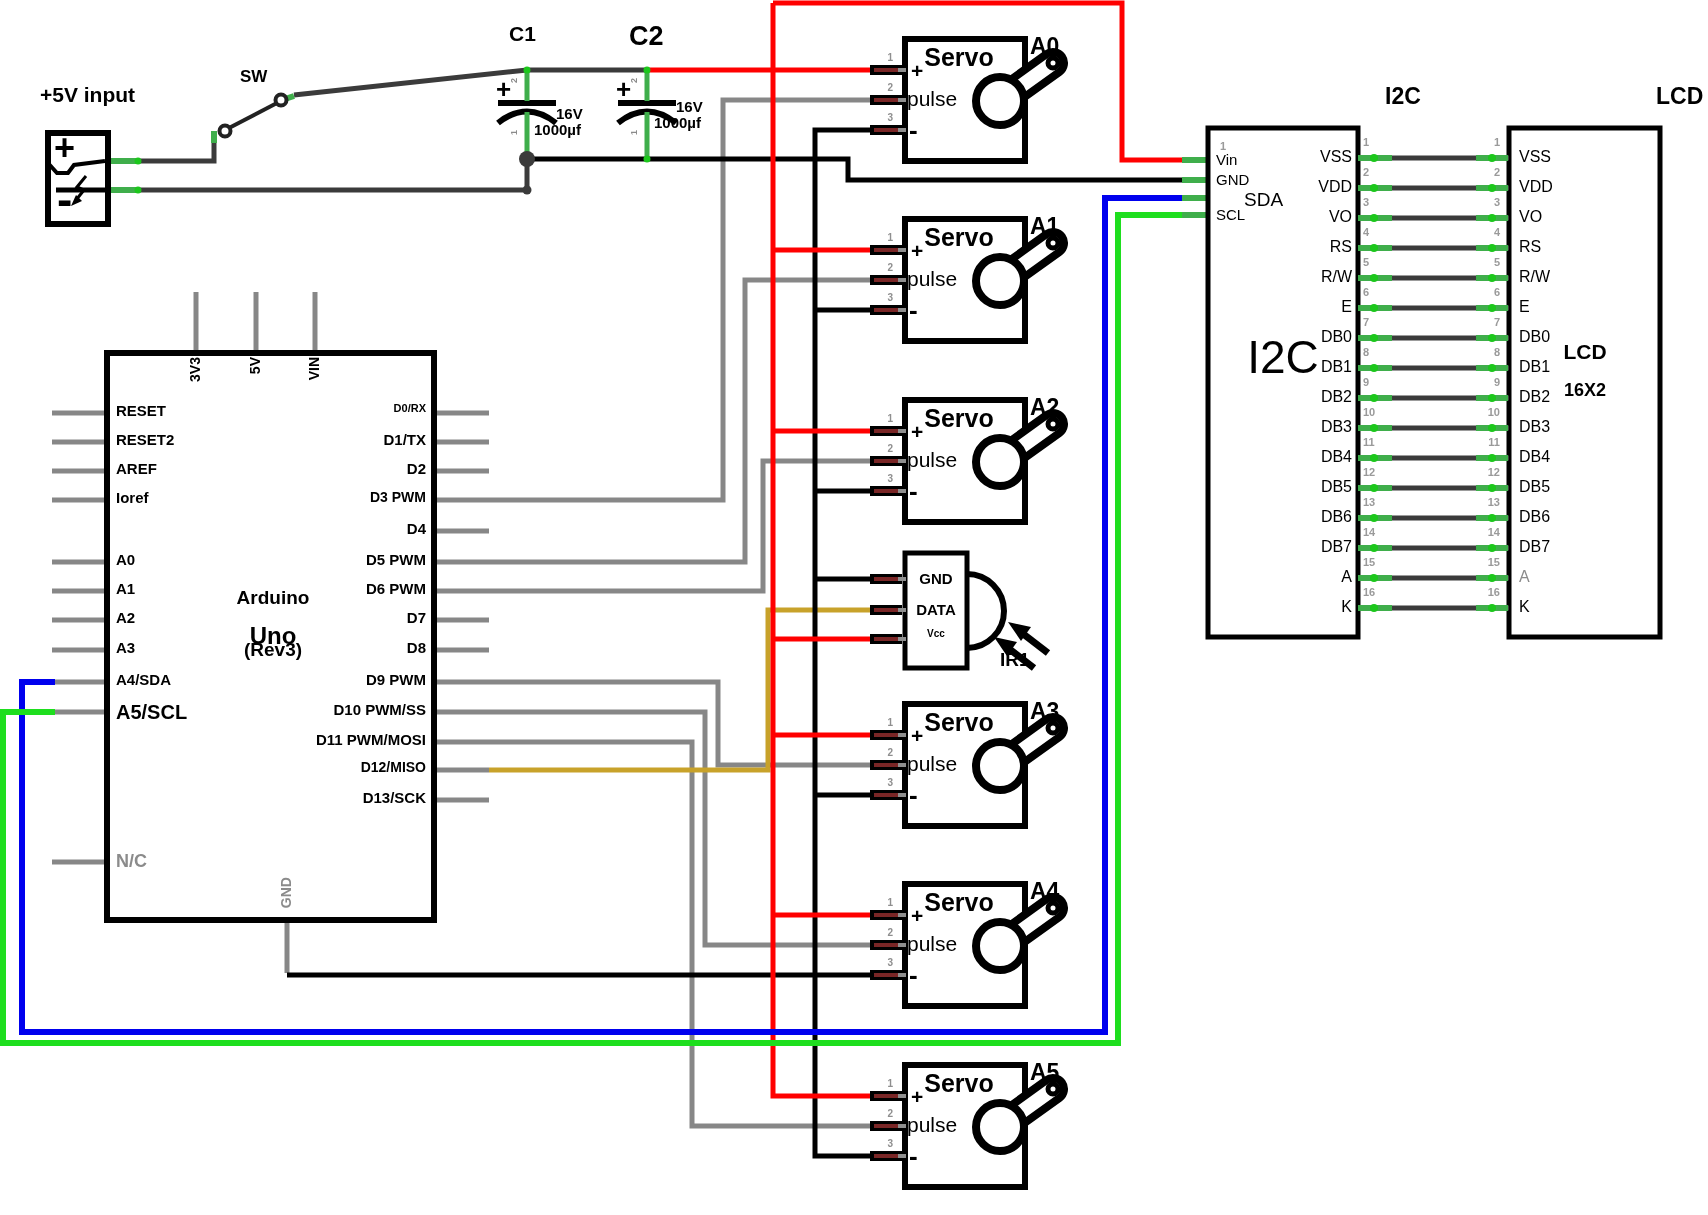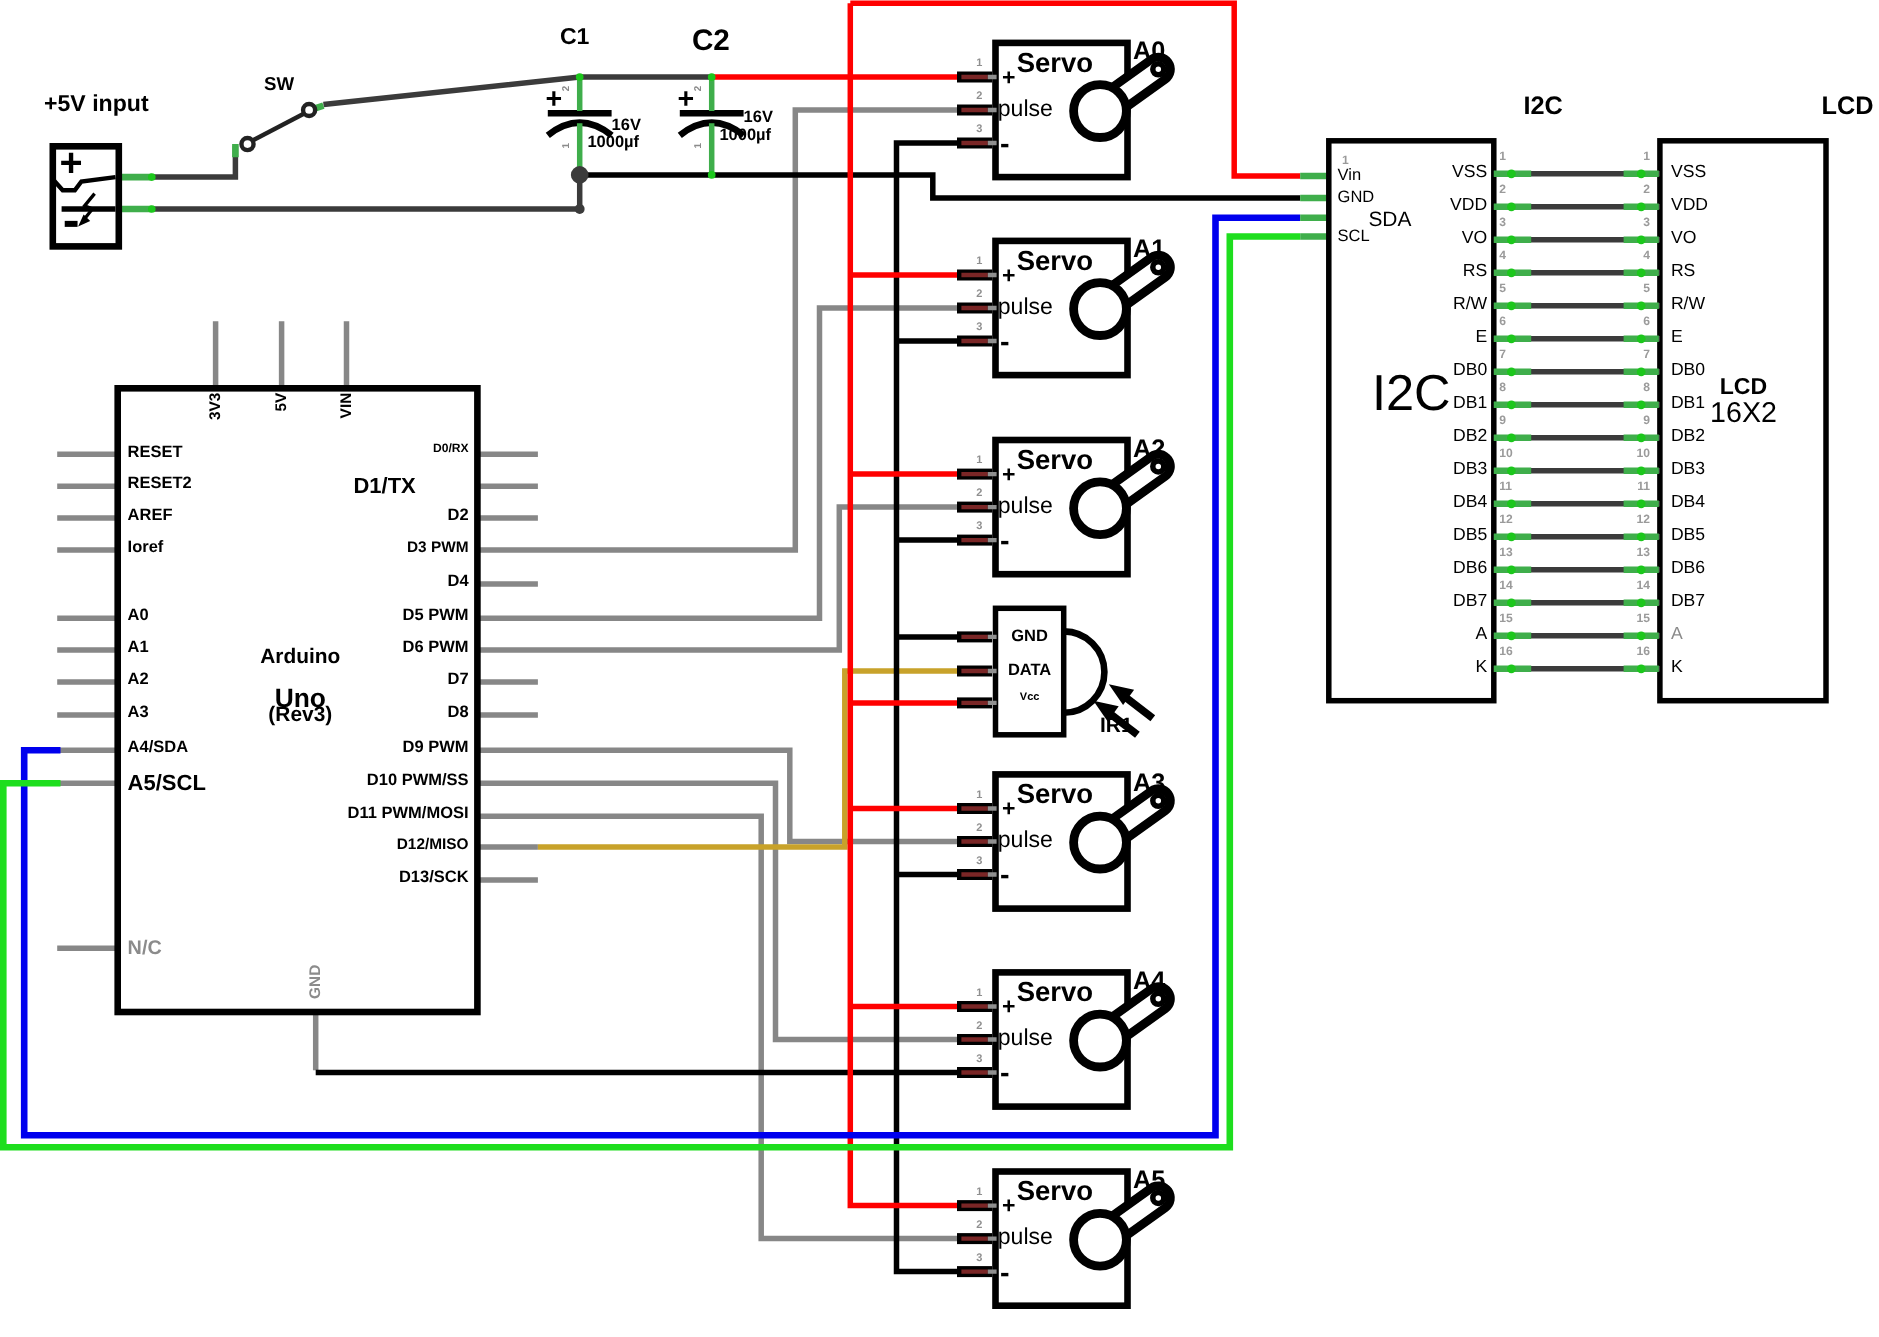--- a/index.html
+++ b/index.html
@@ -274,21 +274,21 @@
 <div class="lb" style="left:116px;top:490px;font-size:15px">Ioref</div>
 <div class="lb" style="left:116px;top:552px;font-size:15px">A0</div>
 <div class="lb" style="left:116px;top:581px;font-size:15px">A1</div>
 <div class="lb" style="left:116px;top:610px;font-size:15px">A2</div>
 <div class="lb" style="left:116px;top:640px;font-size:15px">A3</div>
 <div class="lb" style="left:116px;top:672px;font-size:15px">A4/SDA</div>
 <div class="lb" style="left:116px;top:702px;font-size:20px">A5/SCL</div>
 <div class="lb gray" style="left:116px;top:852px;font-size:18px">N/C</div>
 
 <div class="lb" style="right:1282px;top:403px;font-size:11px">D0/RX</div>
-<div class="lb" style="right:1330px;top:432px;font-size:20px">D1/TX</div>
+<div class="lb" style="right:1282px;top:432px;font-size:15px">D1/TX</div>
 <div class="lb" style="right:1282px;top:461px;font-size:15px">D2</div>
 <div class="lb" style="right:1282px;top:490px;font-size:14px">D3 PWM</div>
 <div class="lb" style="right:1282px;top:521px;font-size:15px">D4</div>
 <div class="lb" style="right:1282px;top:552px;font-size:15px">D5 PWM</div>
 <div class="lb" style="right:1282px;top:581px;font-size:15px">D6 PWM</div>
 <div class="lb" style="right:1282px;top:610px;font-size:15px">D7</div>
 <div class="lb" style="right:1282px;top:640px;font-size:15px">D8</div>
 <div class="lb" style="right:1282px;top:672px;font-size:15px">D9 PWM</div>
 <div class="lb" style="right:1282px;top:702px;font-size:15px">D10 PWM/SS</div>
 <div class="lb" style="right:1282px;top:732px;font-size:15px">D11 PWM/MOSI</div>
@@ -407,21 +407,21 @@
 <div class="lb num" style="right:208px;top:407px">10</div>
 <div class="lb num" style="right:208px;top:437px">11</div>
 <div class="lb num" style="right:208px;top:467px">12</div>
 <div class="lb num" style="right:208px;top:497px">13</div>
 <div class="lb num" style="right:208px;top:527px">14</div>
 <div class="lb num" style="right:208px;top:557px">15</div>
 <div class="lb num" style="right:208px;top:587px">16</div>
 
 <div class="lb" style="left:1656px;top:85px;font-size:23px">LCD</div>
 <div class="lb ctr" style="left:1530px;top:341px;width:110px;font-size:21px;font-weight:600">LCD</div>
-<div class="lb ctr" style="left:1530px;top:362px;width:110px;font-size:26px;font-weight:400">16X2</div>
+<div class="lb ctr" style="left:1530px;top:381px;width:110px;font-size:18px;font-weight:700">16X2</div>
 <div class="lb rt" style="left:1519px;top:149px;font-size:16px">VSS</div>
 <div class="lb rt" style="left:1519px;top:179px;font-size:16px">VDD</div>
 <div class="lb rt" style="left:1519px;top:209px;font-size:16px">VO</div>
 <div class="lb rt" style="left:1519px;top:239px;font-size:16px">RS</div>
 <div class="lb rt" style="left:1519px;top:269px;font-size:16px">R/W</div>
 <div class="lb rt" style="left:1519px;top:299px;font-size:16px">E</div>
 <div class="lb rt" style="left:1519px;top:329px;font-size:16px">DB0</div>
 <div class="lb rt" style="left:1519px;top:359px;font-size:16px">DB1</div>
 <div class="lb rt" style="left:1519px;top:389px;font-size:16px">DB2</div>
 <div class="lb rt" style="left:1519px;top:419px;font-size:16px">DB3</div>

